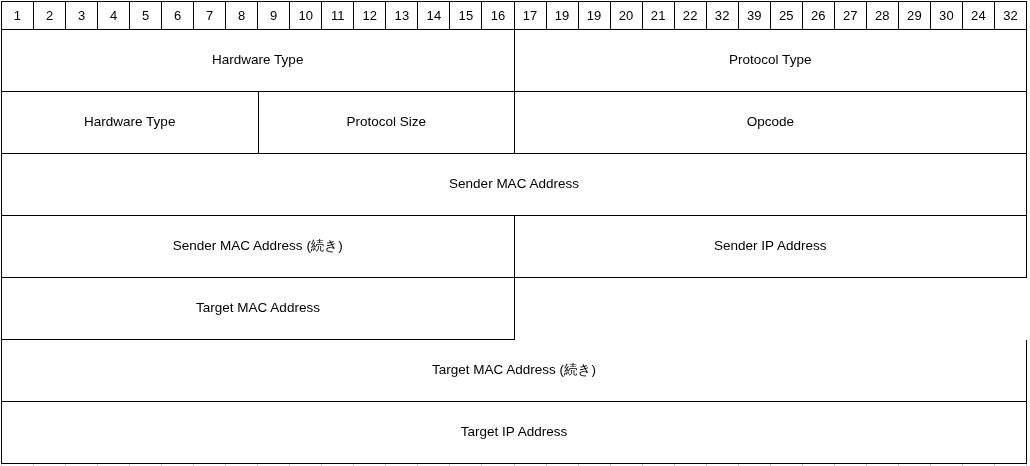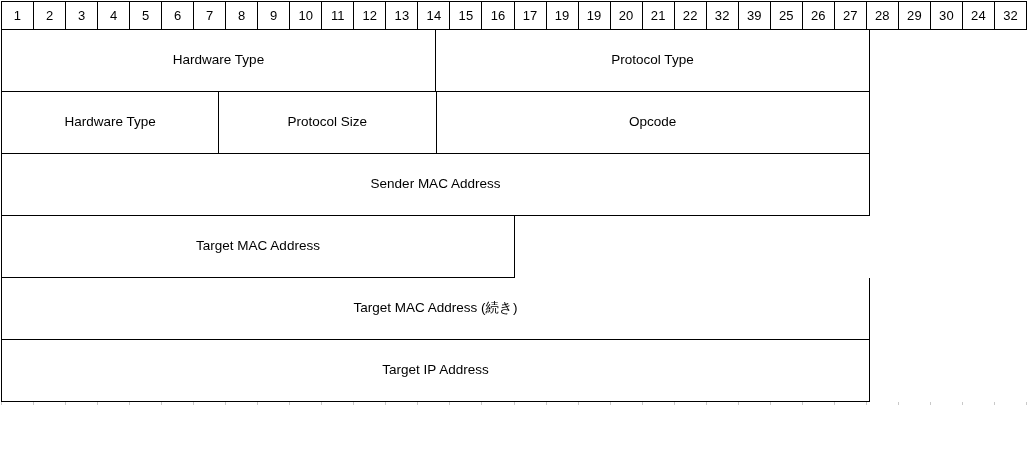--- a/index.html
+++ b/index.html
@@ -43,21 +43,21 @@
     justify-content: center;
     font-size: 13px;
     line-height: 1;
     letter-spacing: 0.1px;
     background: #ffffff;
   }
 
   
   .field-row {
     display: flex;
-    width: 869px;
+    width: 1026px;
     box-sizing: border-box;
     border-left: 1px solid #000;
     height: 62px;
   }
   .field-cell {
     box-sizing: border-box;
     border-right: 1px solid #000;
     border-bottom: 1px solid #000;
     display: flex;
     align-items: center;
@@ -139,20 +139,24 @@
   <div class="field-row">
     <div class="field-cell w8">Hardware Type</div>
     <div class="field-cell w8">Protocol Size</div>
     <div class="field-cell w16">Opcode</div>
   </div>
 
   <div class="field-row">
     <div class="field-cell w32">Sender MAC Address</div>
   </div>
 
+  <div class="field-row">
+    <div class="field-cell w16">Sender MAC Address (続き)</div>
+    <div class="field-cell w16">Sender IP Address</div>
+  </div>
 
   <div class="field-row">
     <div class="field-cell w16">Target MAC Address</div>
   </div>
 
   <div class="field-row">
     <div class="field-cell w32">Target MAC Address (続き)</div>
   </div>
 
   <div class="field-row">

